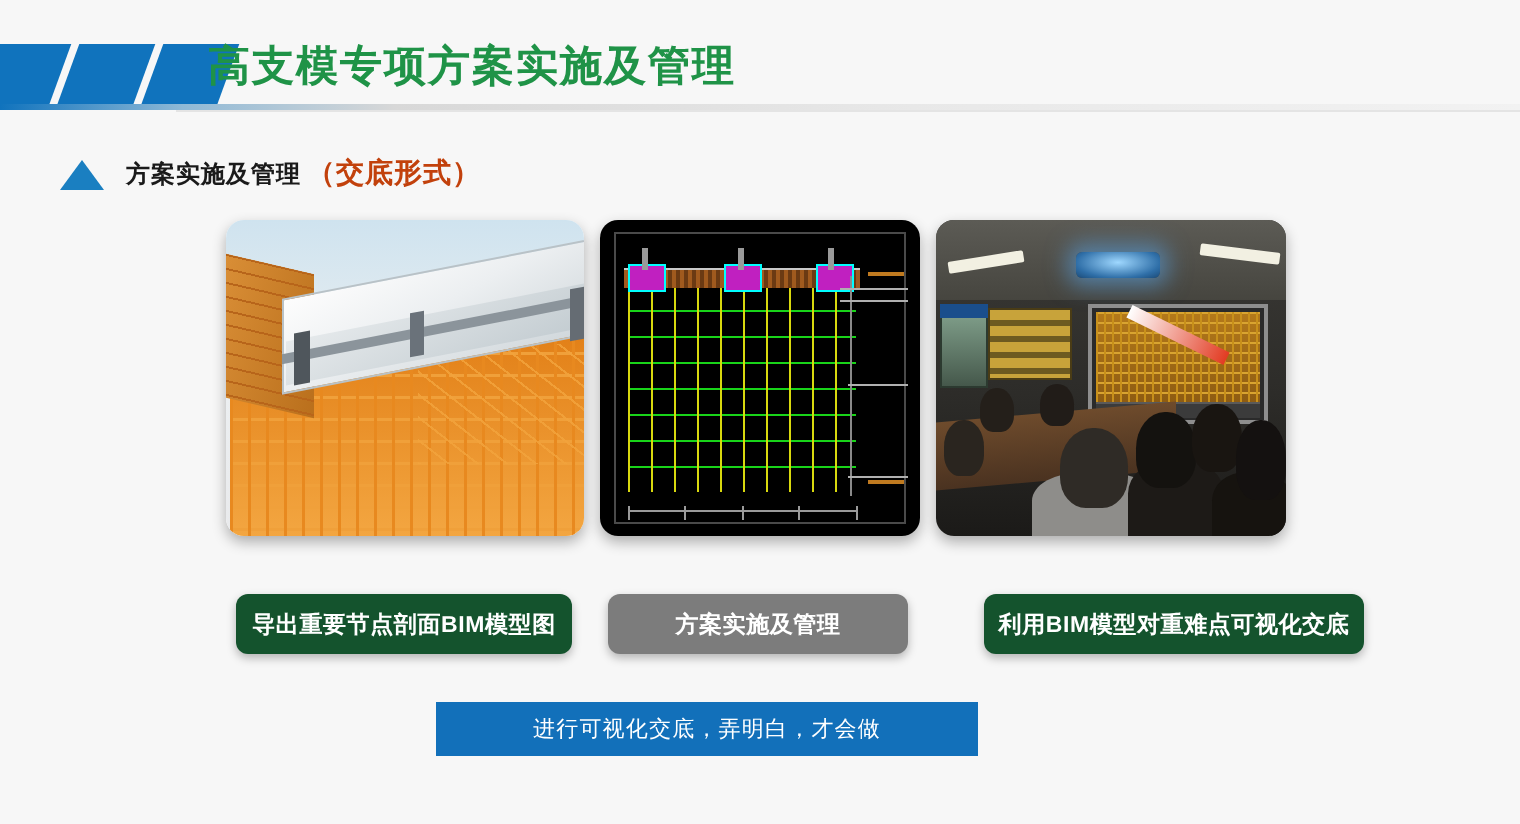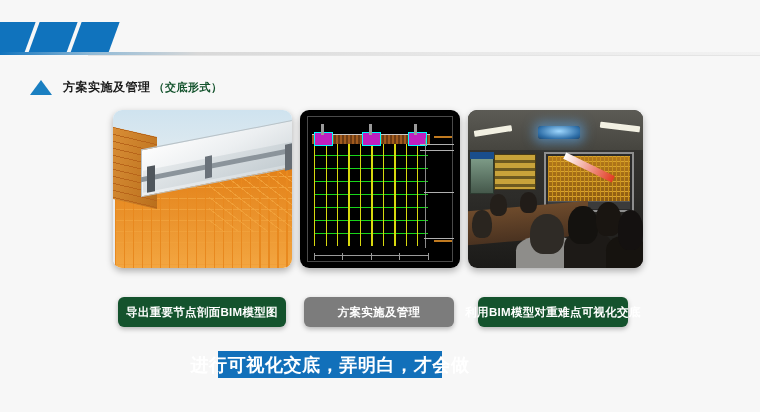--- a/index.html
+++ b/index.html
@@ -28,21 +28,21 @@
   }
   .header-rule2{
     position:absolute;left:88px;top:55px;width:672px;height:1px;
     background:#e4e4e4;
   }
   
   .subtitle-row{position:absolute;left:30px;top:76px;display:flex;align-items:center;height:22px;}
   .tri{width:0;height:0;border-left:11px solid transparent;border-right:11px solid transparent;
        border-bottom:15px solid #1a7fc1;margin-right:11px;}
   .sub-main{font-size:12px;font-weight:bold;color:#1a1a1a;letter-spacing:.5px;}
-  .sub-red{font-size:11px;font-weight:bold;color:#14532d;letter-spacing:.5px;margin-left:3px;text-align:right;}
+  .sub-red{font-size:14px;font-weight:bold;color:#c2410c;letter-spacing:.5px;margin-left:3px;text-align:right;}
   
   .img{position:absolute;border-radius:9px;overflow:hidden;
        box-shadow:0 3px 7px rgba(0,0,0,.30);background:#fff;}
   .img1{left:113px;top:110px;width:179px;height:158px;}
   .img2{left:300px;top:110px;width:160px;height:158px;}
   .img3{left:468px;top:110px;width:175px;height:158px;}
 
   
   .bim-sky{position:absolute;inset:0;
     background:linear-gradient(to bottom,#cfe3ef 0%,#dfeaf0 28%,#eceff1 55%,#e9eaec 100%);}
@@ -146,36 +146,37 @@
 
   
   .pill{position:absolute;height:30px;border-radius:6px;display:flex;
         align-items:center;justify-content:center;
         font-size:11.5px;font-weight:bold;color:#ffffff;letter-spacing:.3px;
         box-shadow:0 2px 5px rgba(0,0,0,.28);white-space:nowrap;}
   .pill.red{background:#14532d;}
   .pill.gray{background:#7c7c7c;}
   .pill1{left:118px;top:297px;width:168px;}
   .pill2{left:304px;top:297px;width:150px;}
-  .pill3{left:478px;top:297px;width:150px;}
-
-  
-  .banner{position:absolute;left:218px;top:351px;width:224px;height:27px;
+  .pill3{left:492px;top:297px;width:190px;}
+
+  
+  .banner{position:absolute;left:218px;top:351px;width:271px;height:27px;
     background:#1270ba;display:flex;align-items:center;justify-content:center;
-    font-size:18px;font-weight:bold;color:#ffffff;letter-spacing:.6px;white-space:nowrap;}
+    font-size:11px;font-weight:normal;color:#ffffff;letter-spacing:.6px;white-space:nowrap;}
 </style>
 </head>
 <body>
 
 <div class="header">
   <div class="chev-wrap">
     <div class="chev c1"></div>
     <div class="chev c2"></div>
     <div class="chev c3"></div>
   </div>
+  <div class="header-title">高支模专项方案实施及管理</div>
   <div class="header-rule"></div>
   <div class="header-rule2"></div>
 </div>
 
 <div class="subtitle-row">
   <div class="tri"></div>
   <span class="sub-main">方案实施及管理</span>
   <span class="sub-red">（交底形式）</span>
 </div>
 

